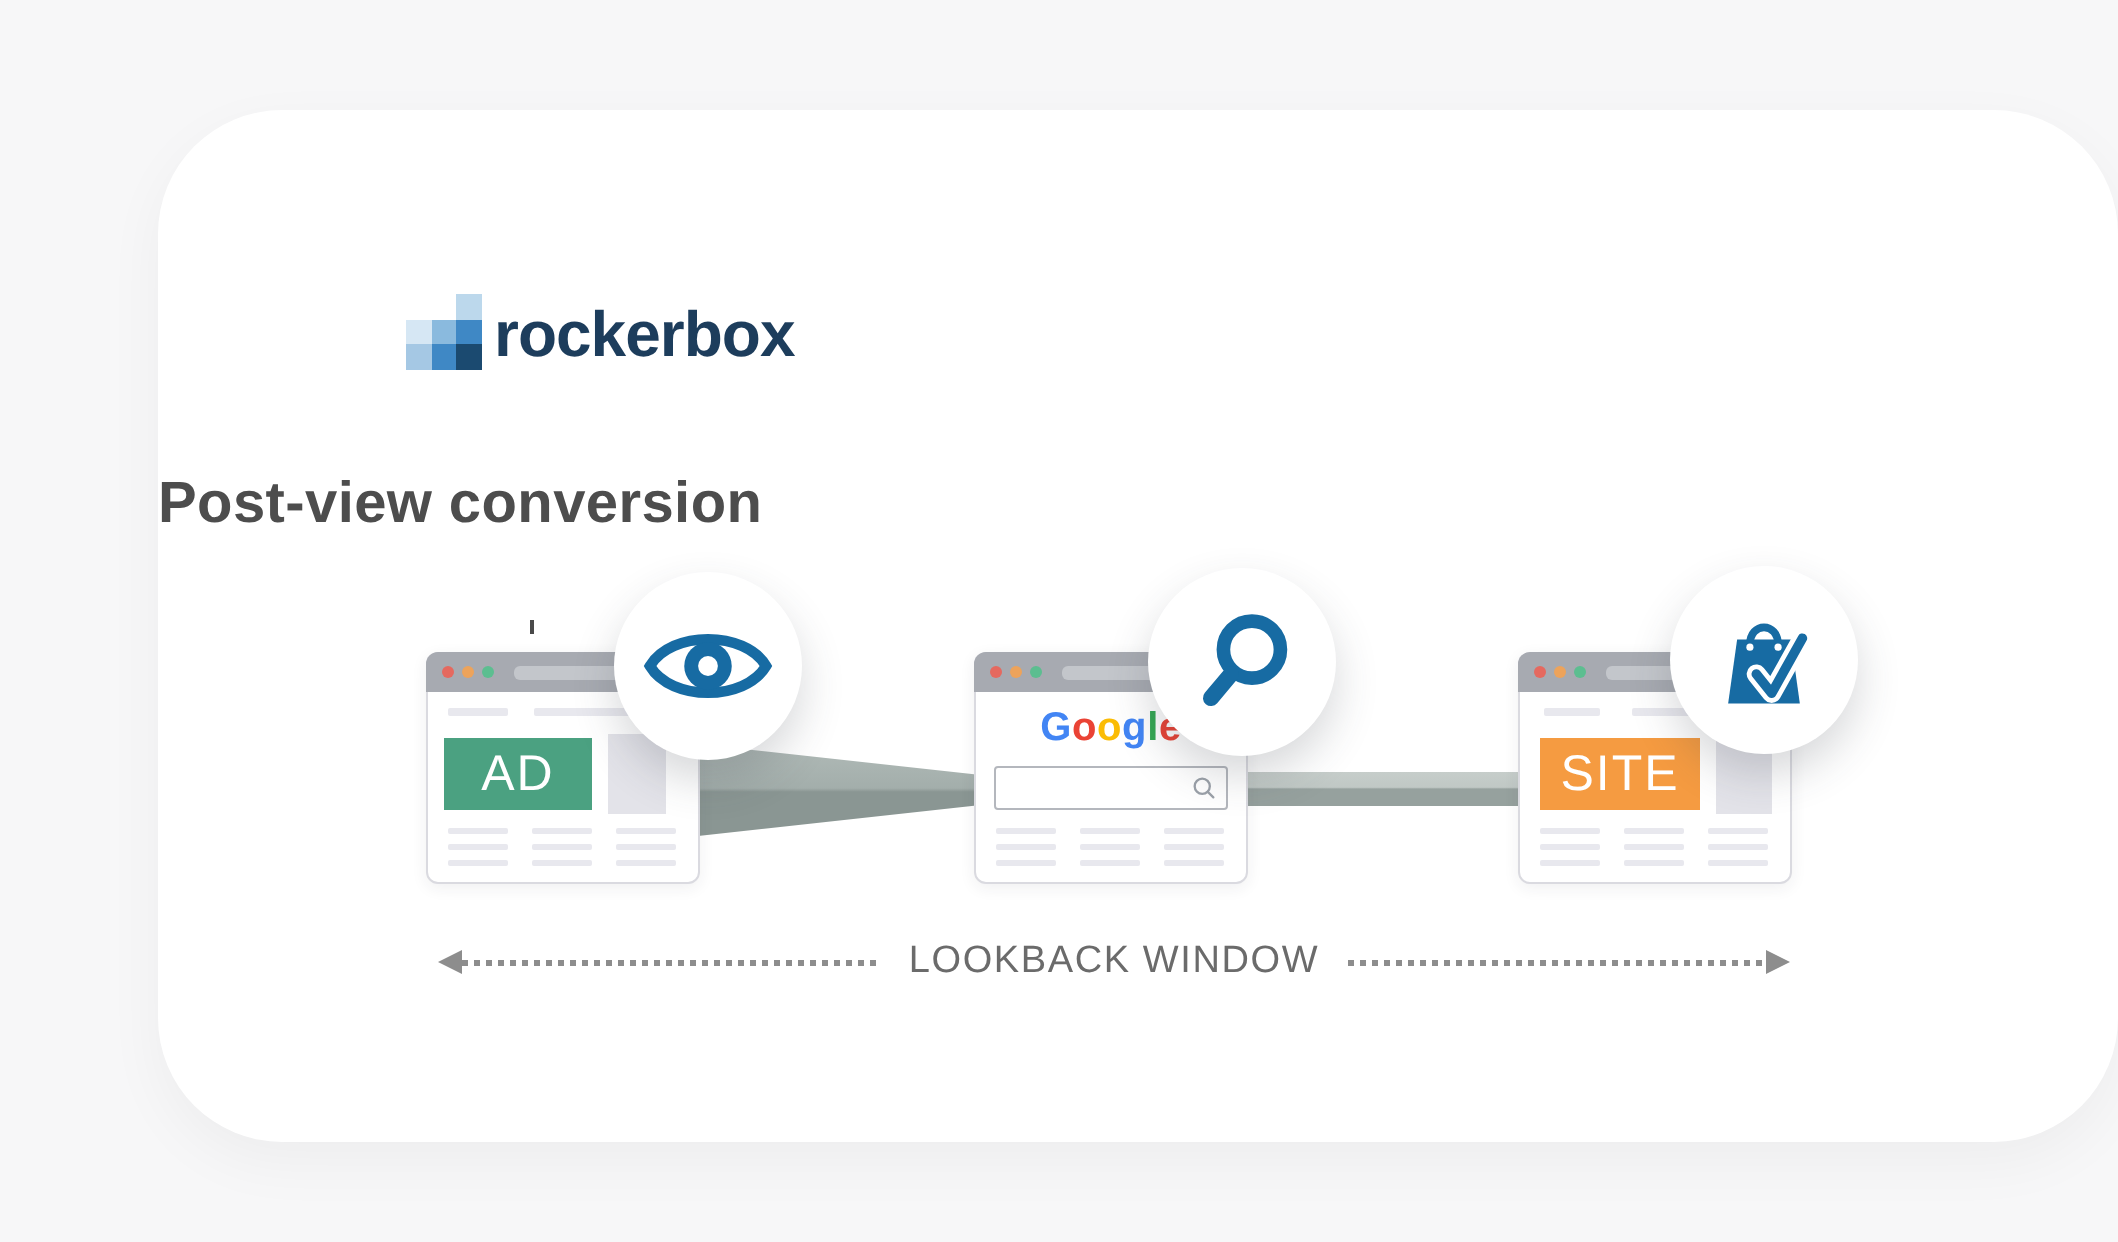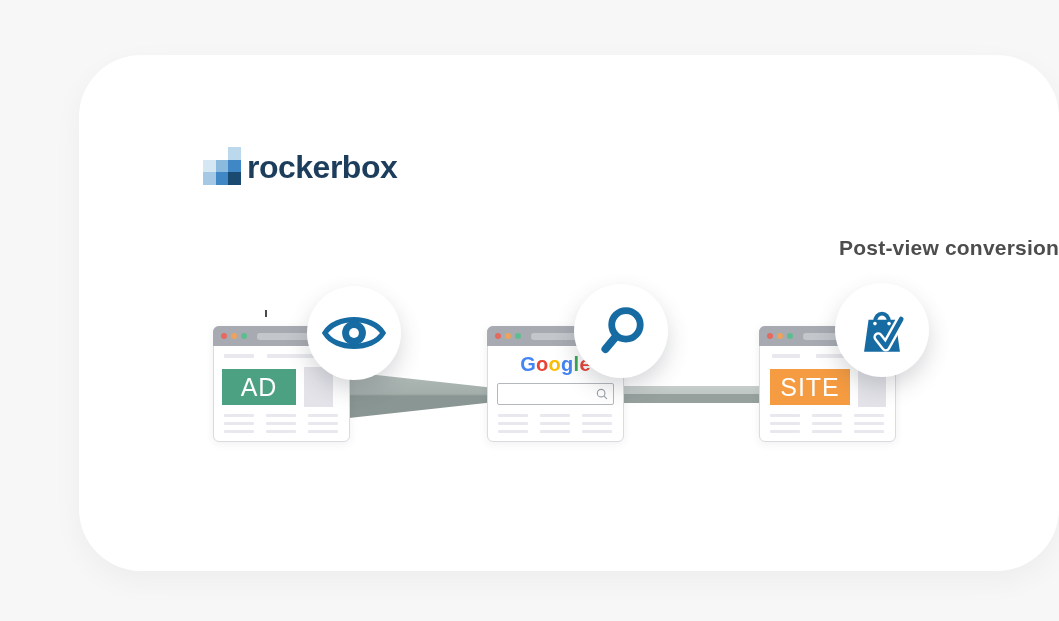--- a/index.html
+++ b/index.html
@@ -19,22 +19,22 @@
   .p2 { left:0;      top:12.7px; }
   .p3 { left:12.7px; top:12.7px; }
   .p4 { left:25.4px; top:12.7px; }
   .p5 { left:0;      top:25.4px; }
   .p6 { left:12.7px; top:25.4px; }
   .p7 { left:25.4px; top:25.4px; }
   .logo-text { font-size:32px; font-weight:bold; color:#1d3d5c; letter-spacing:-0.5px;
                line-height:1; margin-left:6px; padding-bottom:2px; }
 
   
-  .page-title { position:absolute; left:0; top:181px; width:100%; text-align:right;
-                font-size:21px; font-weight:bold; color:#4d4d4d; letter-spacing:0.2px; }
+  .page-title { position:absolute; left:0; top:181px; width:100%; text-align:left;
+                font-size:29px; font-weight:bold; color:#4d4d4d; letter-spacing:0.2px; }
 
   
   .beams { position:absolute; left:0; top:0; width:1059px; height:621px; z-index:1; }
 
   
   .bwin { position:absolute; top:326px; width:137px; height:116px; background:#fff;
           border:1px solid #dadae0; border-radius:6px; z-index:2;
           box-shadow:0 2px 8px rgba(40,40,60,0.07); }
   .w-ad   { left:174px; }
   .w-srch { left:448px; }
@@ -218,13 +218,20 @@
     <svg width="64" height="64" viewBox="0 0 100 100">
       <path d="M39,38 C39,20 61,20 61,38" fill="none" stroke="#176ba3" stroke-width="6"></path>
       <polygon points="29,34 71,34 78,84 22,84" fill="#176ba3"></polygon>
       <circle cx="39" cy="40" r="2.8" fill="#ffffff"></circle>
       <circle cx="61" cy="40" r="2.8" fill="#ffffff"></circle>
       <path d="M44,61 L56,76 L80,33" fill="none" stroke="#ffffff" stroke-width="15" stroke-linecap="round" stroke-linejoin="round"></path>
       <path d="M44,61 L56,76 L80,33" fill="none" stroke="#176ba3" stroke-width="7.5" stroke-linecap="round" stroke-linejoin="round"></path>
     </svg>
   </div>
 
+  <div class="lookback">
+    <div class="arrow-l"></div>
+    <div class="dashline"></div>
+    <div class="lookback-label">LOOKBACK WINDOW</div>
+    <div class="dashline"></div>
+    <div class="arrow-r"></div>
+  </div>
 </div>
 
 </body></html>

